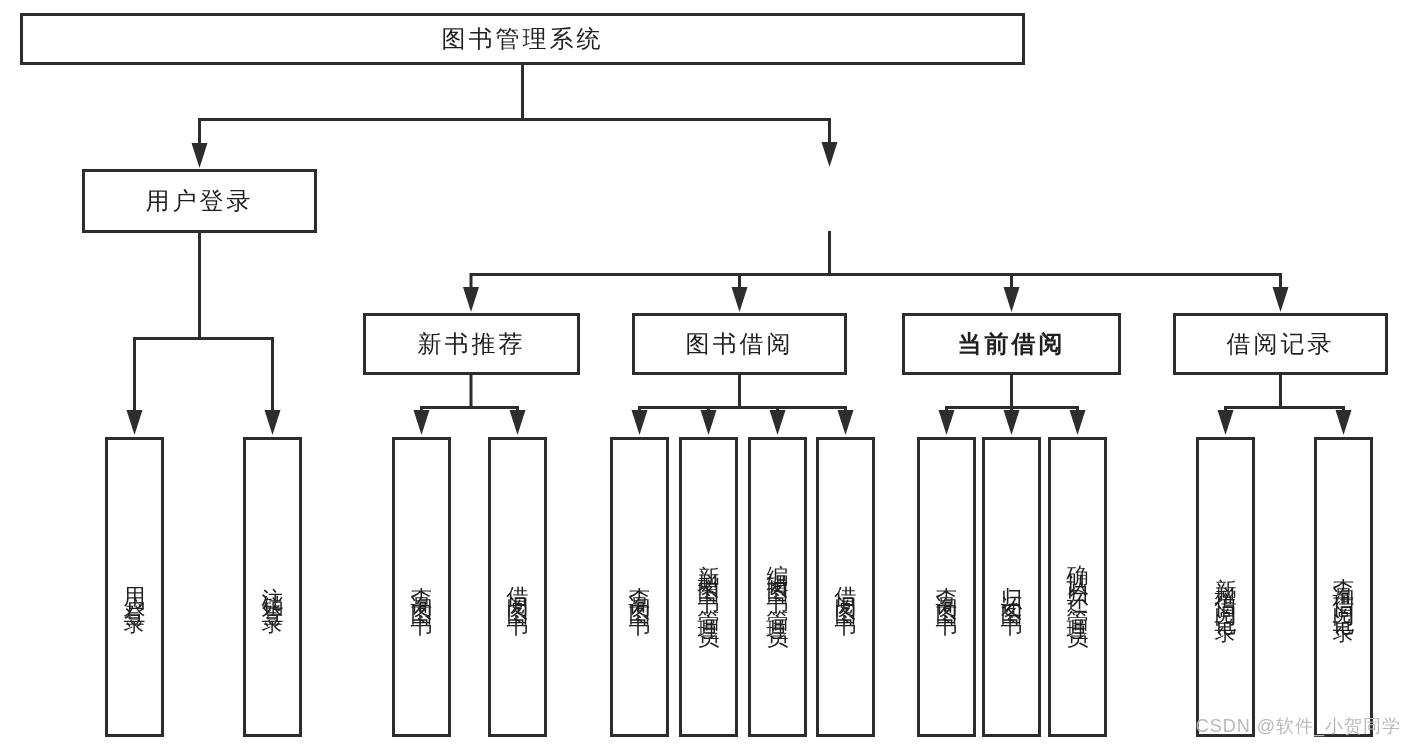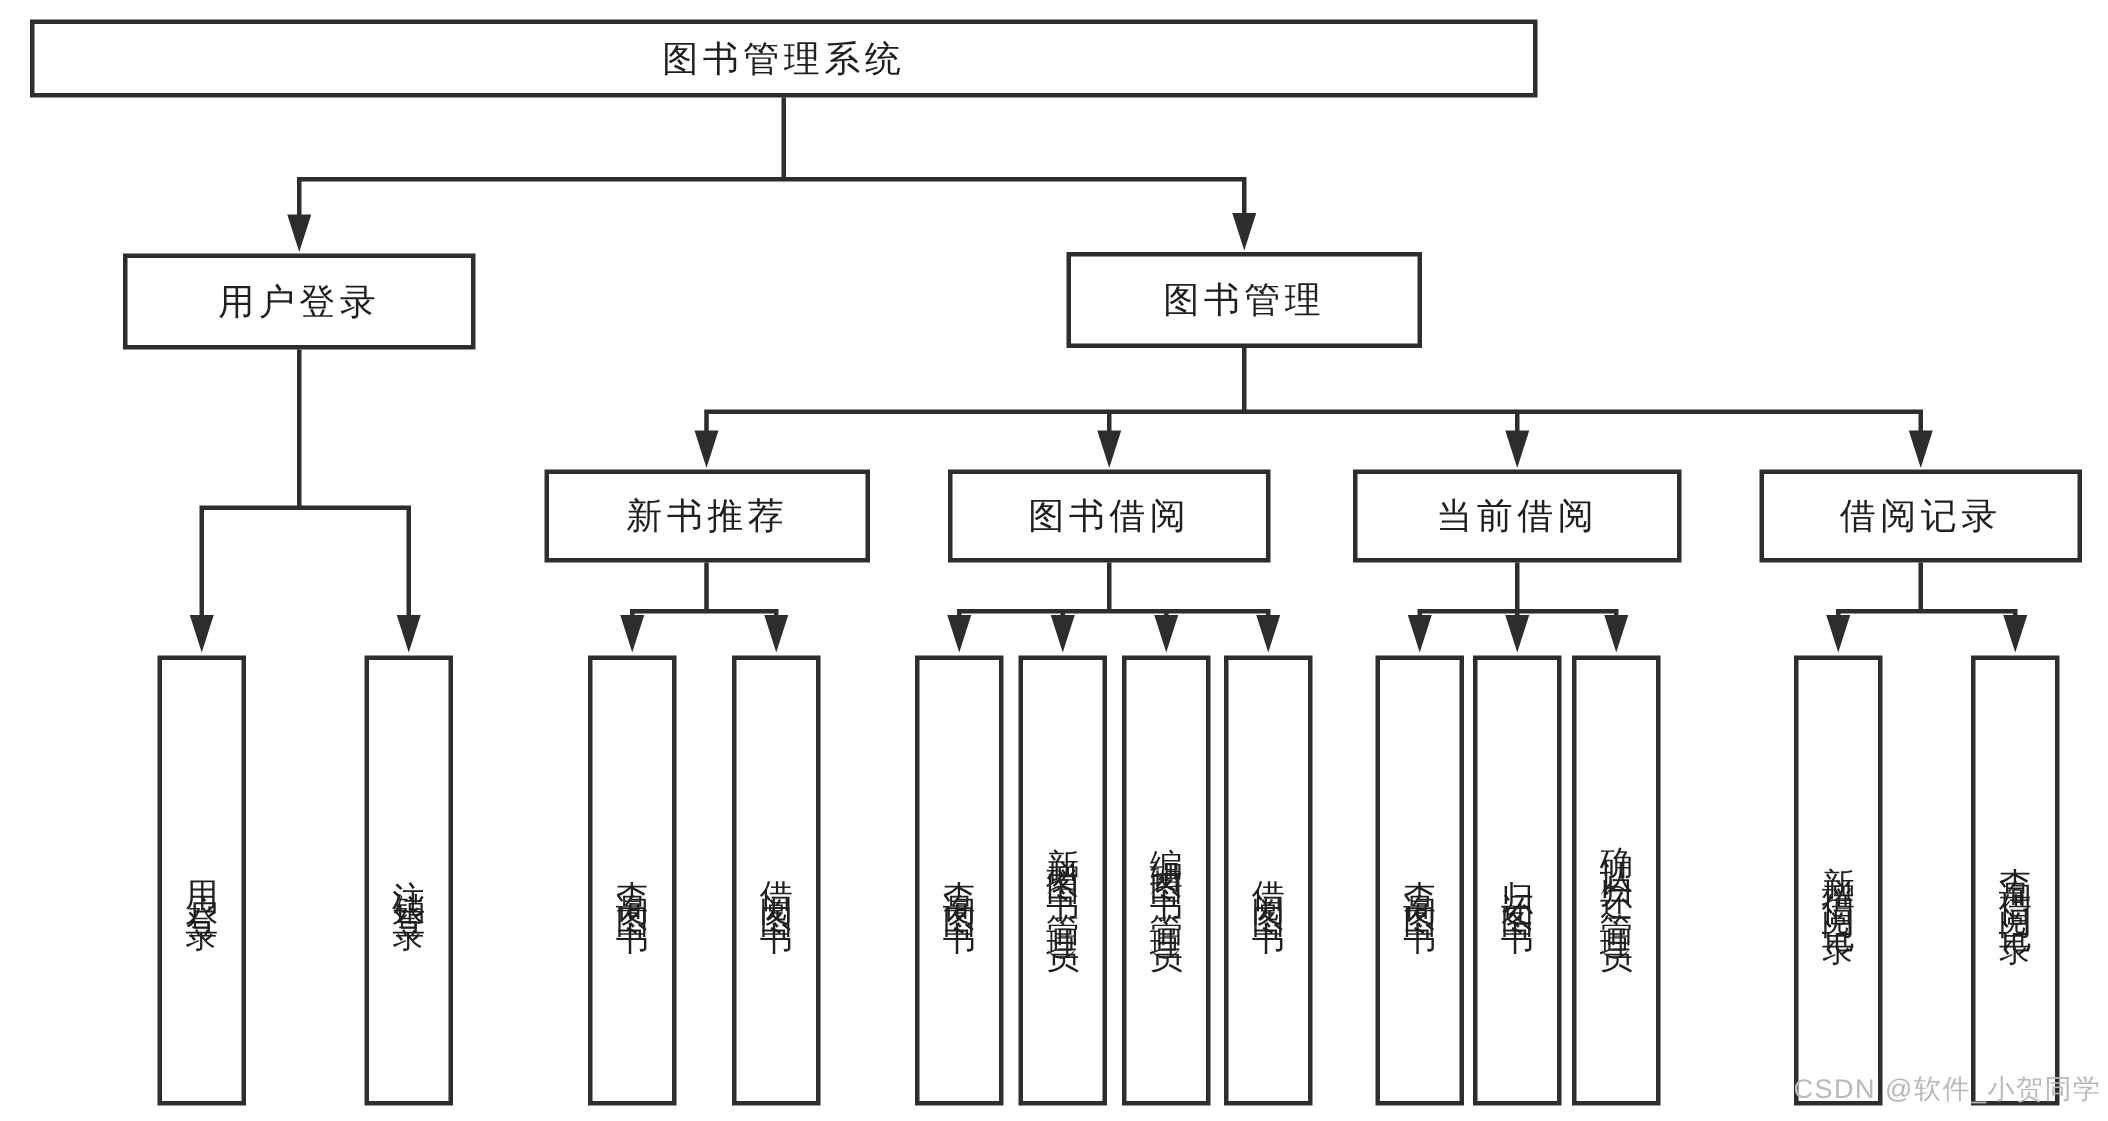--- a/index.html
+++ b/index.html
@@ -116,31 +116,28 @@
     </g>
   </svg>
 
   <div class="node h-node" style="left:20px; top:13px; width:1005px; height:52px;">
     <span>图书管理系统</span>
   </div>
 
   <div class="node h-node" style="left:82px; top:169px; width:235px; height:64px;">
     <span>用户登录</span>
   </div>
-  <div class="node h-node" style="left:711px; top:168px; width:237px; height:64px;">
-    <span>图书管理</span>
-  </div>
 
   <div class="node h-node" style="left:632px; top:313px; width:215px; height:62px;">
     <span>图书借阅</span>
   </div>
   <div class="node h-node" style="left:363px; top:313px; width:217px; height:62px;">
     <span>新书推荐</span>
   </div>
-  <div class="node h-node" style="left:902px; top:313px; width:219px; height:62px;">
+  <div class="node h-node" style="left:902px; top:313px; width:219px; height:62px;font-weight:bold;">
     <span>当前借阅</span>
   </div>
   <div class="node h-node" style="left:1173px; top:313px; width:215px; height:62px;">
     <span>借阅记录</span>
   </div>
 
   <div class="node v-node" style="left:105px; top:437px; width:59px; height:300px;">
     <span>用户登录</span>
   </div>
   <div class="node v-node" style="left:243px; top:437px; width:59px; height:300px;">

